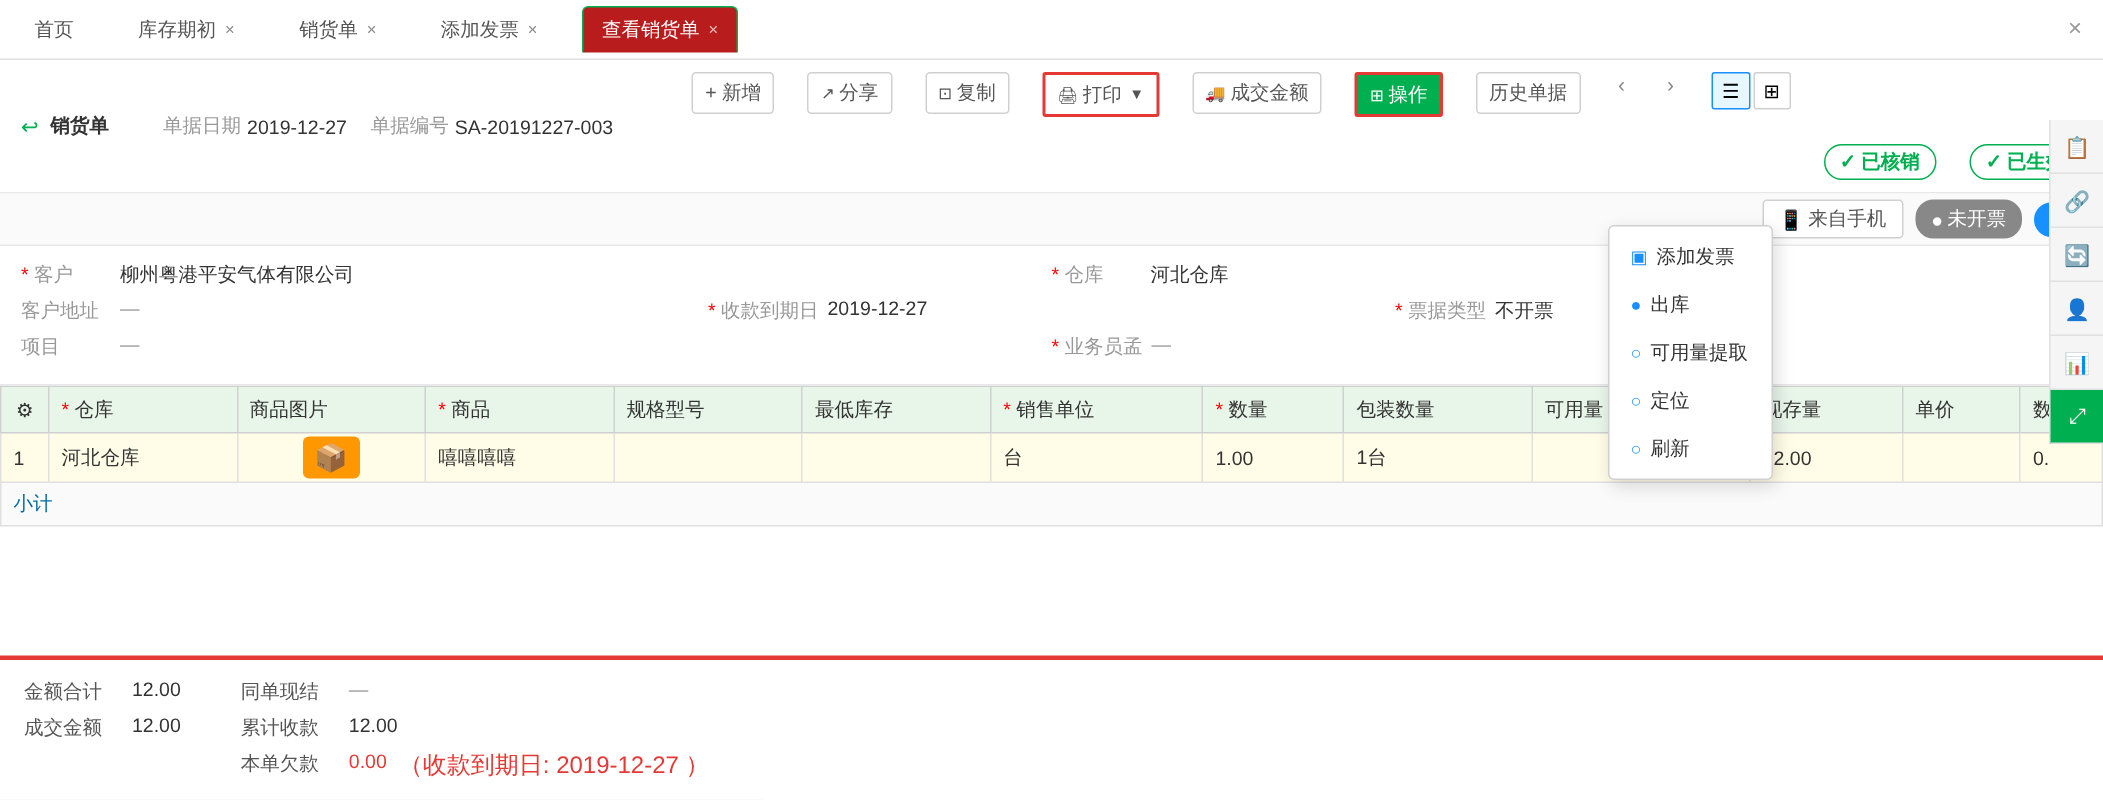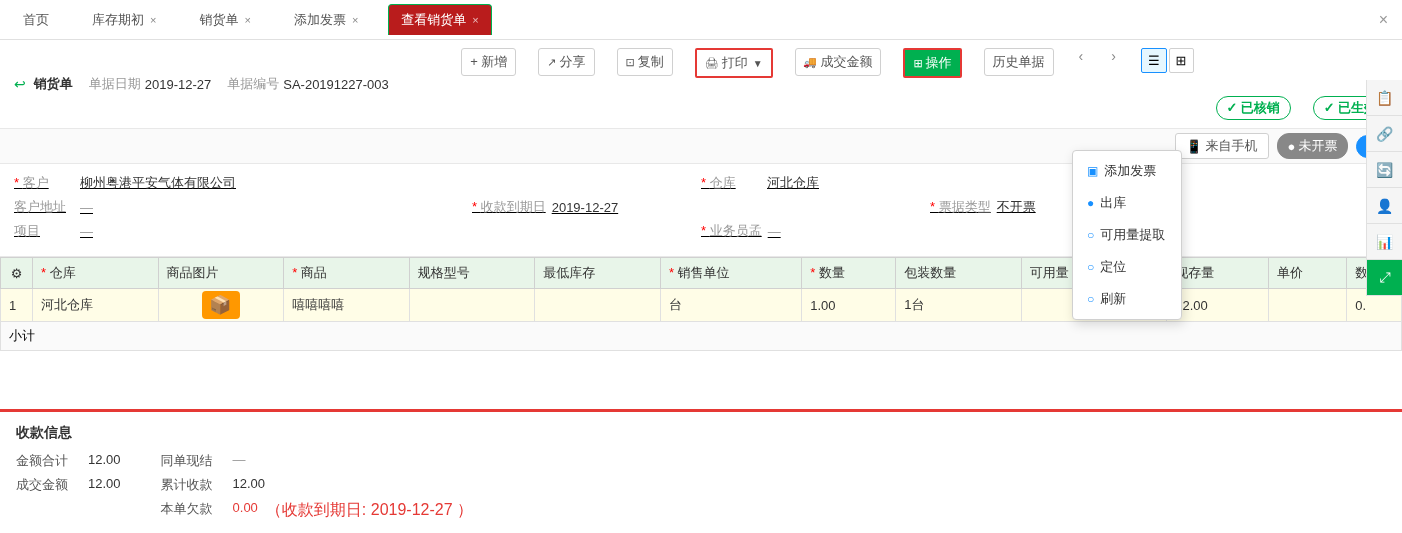--- a/index.html
+++ b/index.html
@@ -37,21 +37,21 @@
 
     
     .doc-header {
       display: flex; align-items: center;
       padding: 8px 14px; border-bottom: 1px solid #e8e8e8;
       gap: 16px; flex-shrink: 0;
     }
     .doc-title-area { display: flex; align-items: center; gap: 8px; }
     .doc-icon { color: #00b050; font-size: 14px; }
     .doc-label { font-weight: bold; color: #333; }
-    .doc-meta { display: flex; gap: 16px; color: #555; }
+    .doc-meta { display: flex; gap: 16px; color: #555; margin-left: 20px; }
     .doc-meta span { display: flex; gap: 4px; align-items: center; }
     .doc-meta .meta-label { color: #999; }
     .doc-meta .meta-value { color: #333; }
 
     
     .toolbar {
       display: flex; align-items: flex-start; gap: 22px;
       margin-left: auto;
     }
     .toolbar-btn {
@@ -81,21 +81,21 @@
     }
     .sub-btn.status-grey { background: #888; color: #fff; border-color: #888; border-radius: 12px; }
     .sub-btn.status-blue { background: #1890ff; color: #fff; border-color: #1890ff; border-radius: 12px; }
 
     
     .form-area {
       padding: 10px 14px; border-bottom: 1px solid #e8e8e8; flex-shrink: 0;
     }
     .form-row { display: flex; align-items: center; gap: 0; margin-bottom: 6px; }
     .form-field {
-      display: flex; align-items: center; gap: 6px; flex: 1; text-decoration: underline;
+      display: flex; gap: 6px; flex: 1;
     }
     .field-label { color: #999; white-space: nowrap; min-width: 60px; }
     .field-label.required::before { content: '* '; color: red; }
     .field-value { color: #333; }
     .field-dash { color: #999; }
     .field-add-note { color: #ff7a00; cursor: pointer; display: flex; align-items: center; gap: 2px; }
 
     
     .table-area { flex: 1; overflow: auto; }
     table { width: 100%; border-collapse: collapse; font-size: 12px; }
@@ -343,29 +343,28 @@
           <td></td>
           <td>台</td>
           <td>1.00</td>
           <td>1台</td>
           <td></td>
           <td>12.00</td>
           <td></td>
           <td>0.</td>
         </tr>
         <tr class="row-subtotal">
-          <td colspan="13" style="color:#000000;">小计</td>
+          <td colspan="13" style="color:#0369a1;">小计</td>
         </tr>
       </tbody>
     </table>
   </div>
 
   <div class="bottom-panel" style="border-top: 3px solid #e53935;">
     <div class="payment-info">
-      <div class="payment-title">收款信息</div>
       <div class="payment-rows">
         <div class="payment-col">
           <div class="payment-row">
             <span class="p-label">金额合计</span>
             <span class="p-value">12.00</span>
           </div>
           <div class="payment-row">
             <span class="p-label">成交金额</span>
             <span class="p-value">12.00</span>
           </div>

